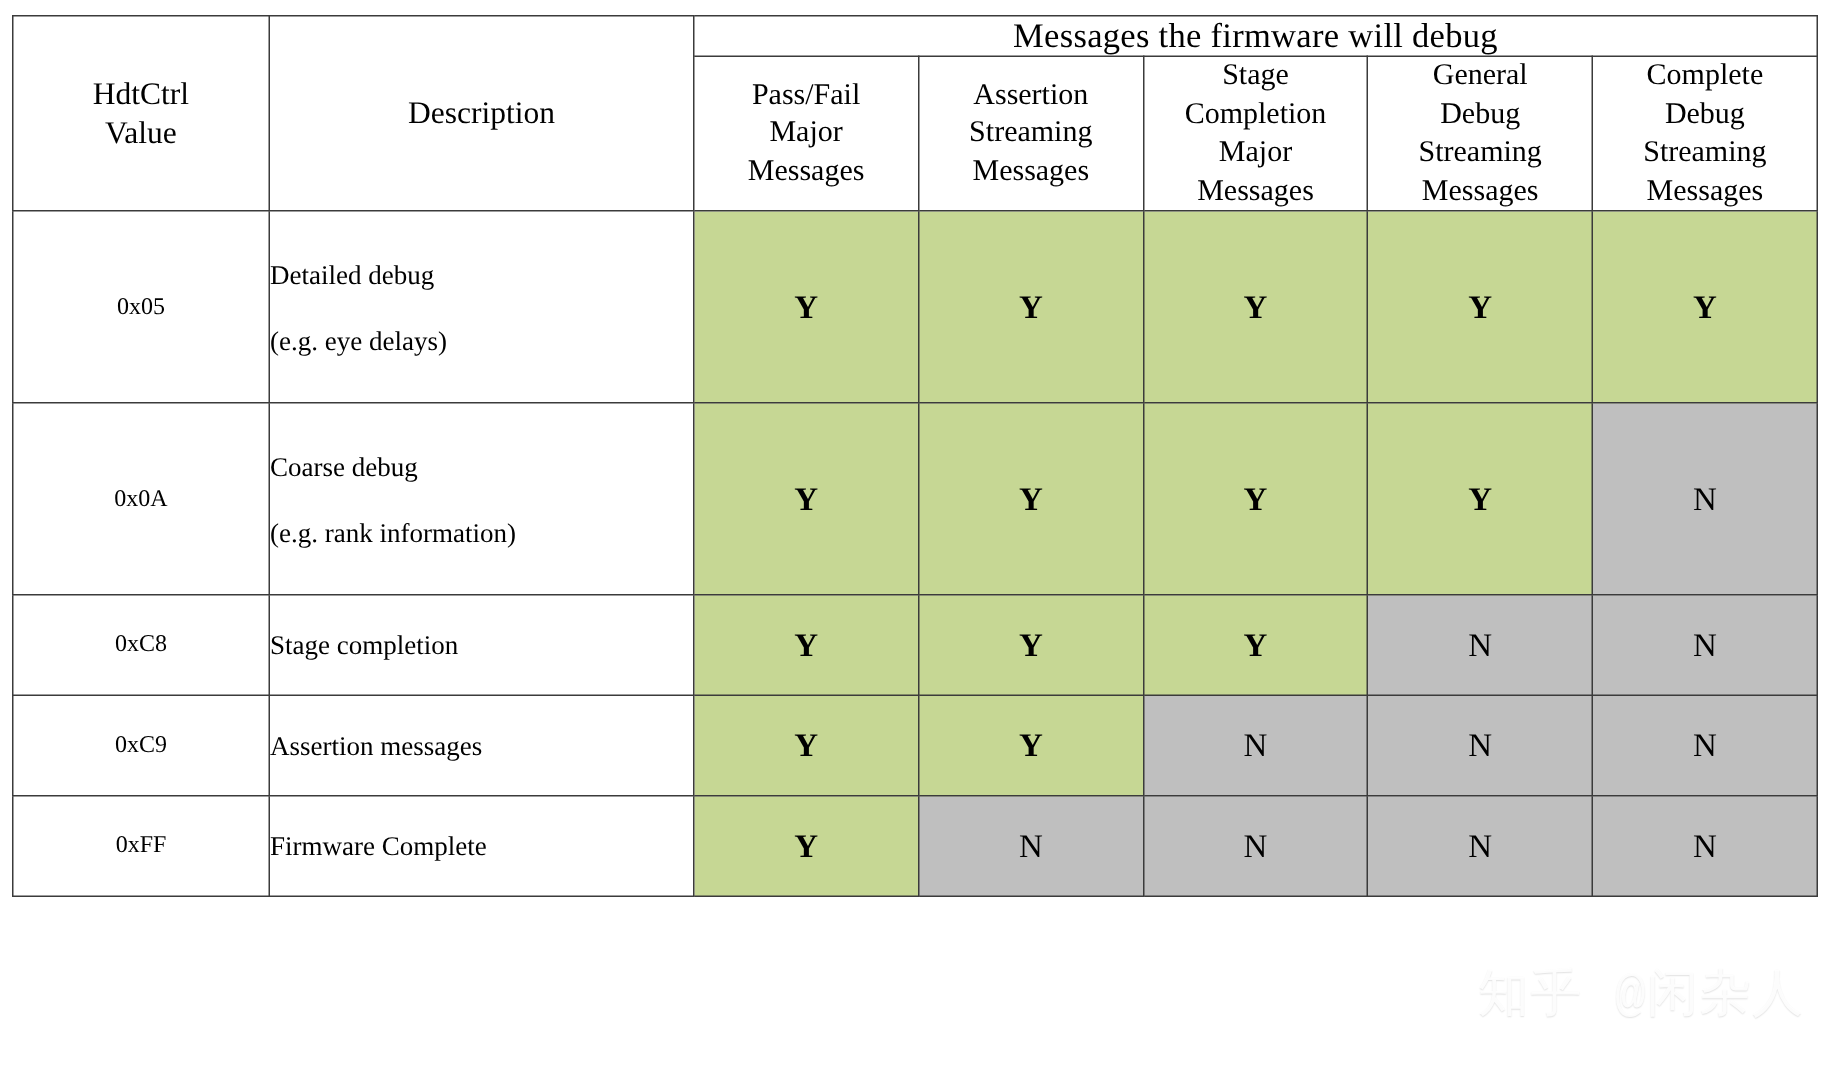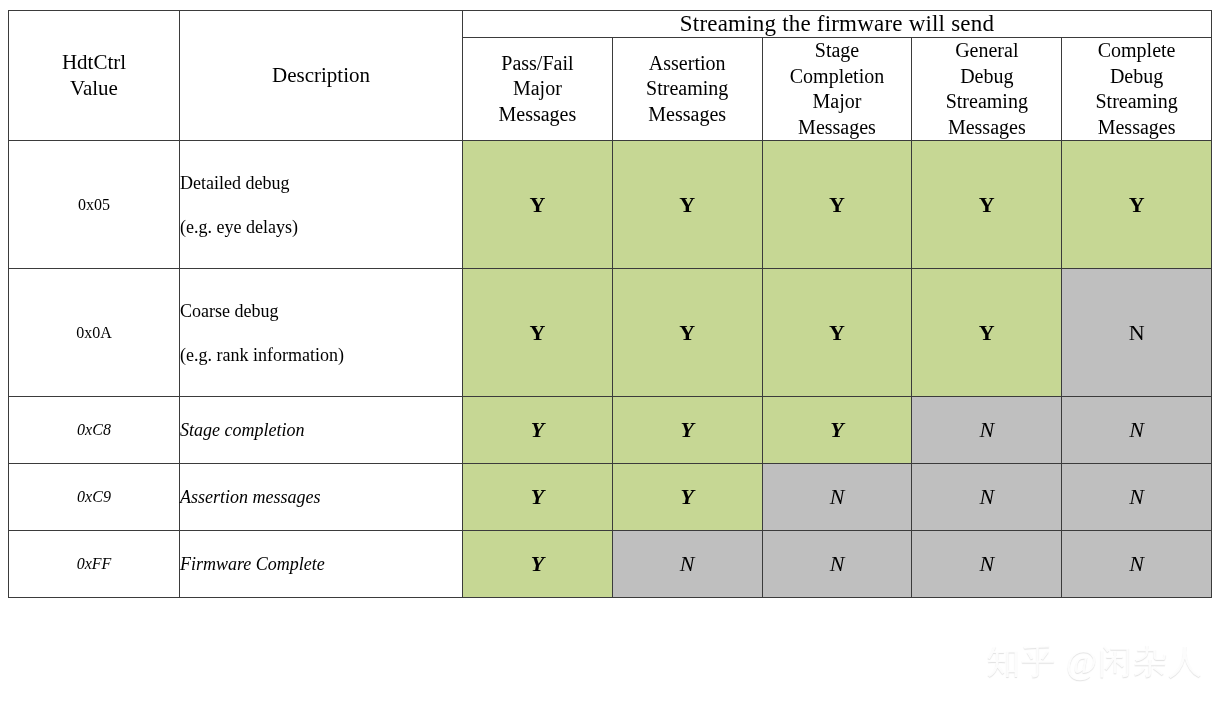--- a/index.html
+++ b/index.html
@@ -90,28 +90,28 @@
   .flag.y {
     background: #c6d794;
     font-weight: bold;
   }
   .flag.n {
     background: #bfbfbf;
     font-weight: normal;
   }
 
   .r-tall { height: 128px; }
-  .r-med  { height: 67px; font-style: italic; }
+  .r-med  { height: 67px; }
 
   
   .watermark {
     position: absolute;
     right: 18px;
     bottom: 28px;
-    font-family: Liberation Serif, serif;
+    font-family: Liberation Mono, monospace;
     font-size: 34px;
     color: rgba(255,255,255,0.88);
     letter-spacing: 1px;
     white-space: nowrap;
     pointer-events: none;
     text-shadow: 0 1px 1px rgba(0,0,0,0.12);
   }
 </style>
 </head>
 <body>
@@ -122,21 +122,21 @@
     <thead>
       <tr>
         <th class="hdr-rowspan" rowspan="2" style="width:170px;border-radius:26px;">
           <span>HdtCtrl</span><br>
           <span>Value</span>
         </th>
         <th class="hdr-rowspan" rowspan="2" style="width:282px;">
           <span>Description</span>
         </th>
         <th class="hdr-band" colspan="5">
-          <span>Streaming the firmware will send</span>
+          <span>Messages the firmware will debug</span>
         </th>
       </tr>
       <tr>
         <th class="hdr-sub" style="width:128px;">
           <span>Pass/Fail</span><br>
           <span>Major</span><br>
           <span>Messages</span>
         </th>
         <th class="hdr-sub" style="width:162px;">
           <span>Assertion</span><br>

